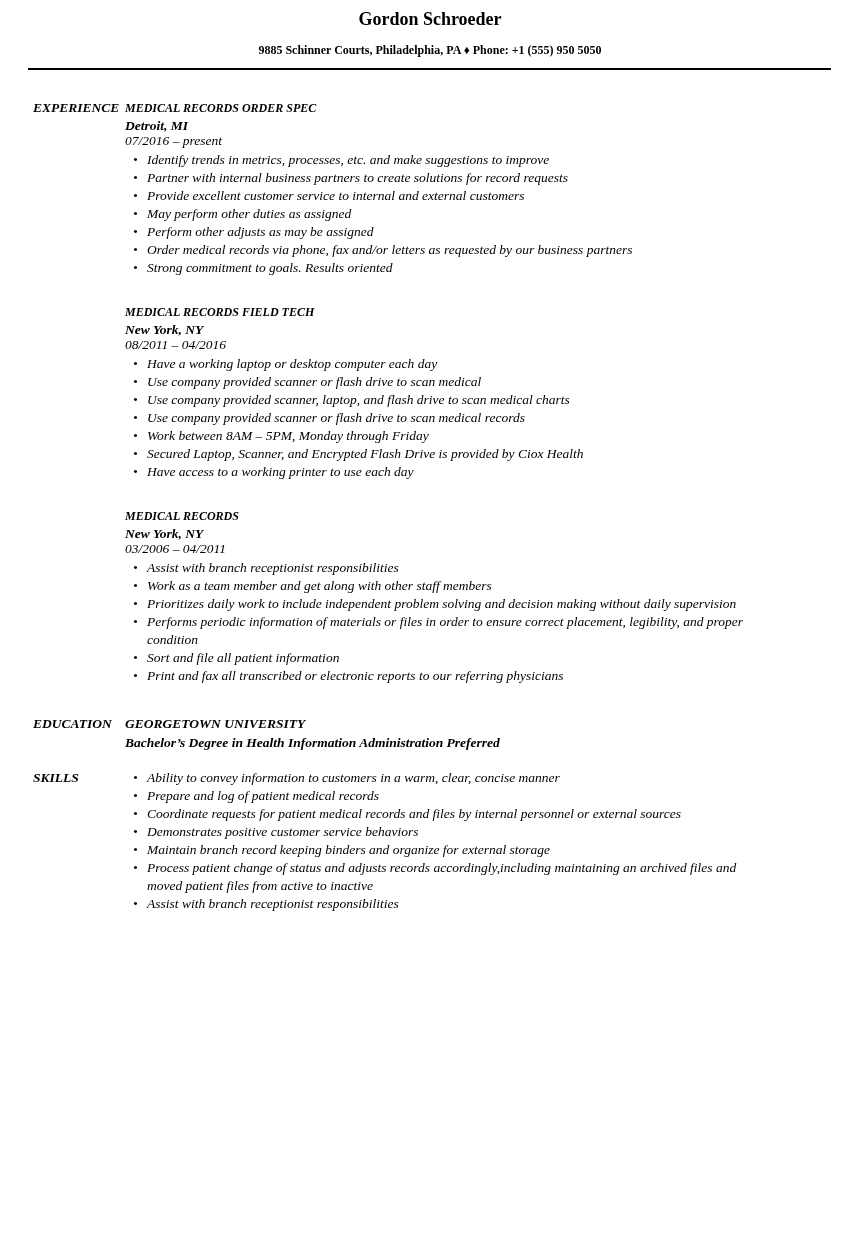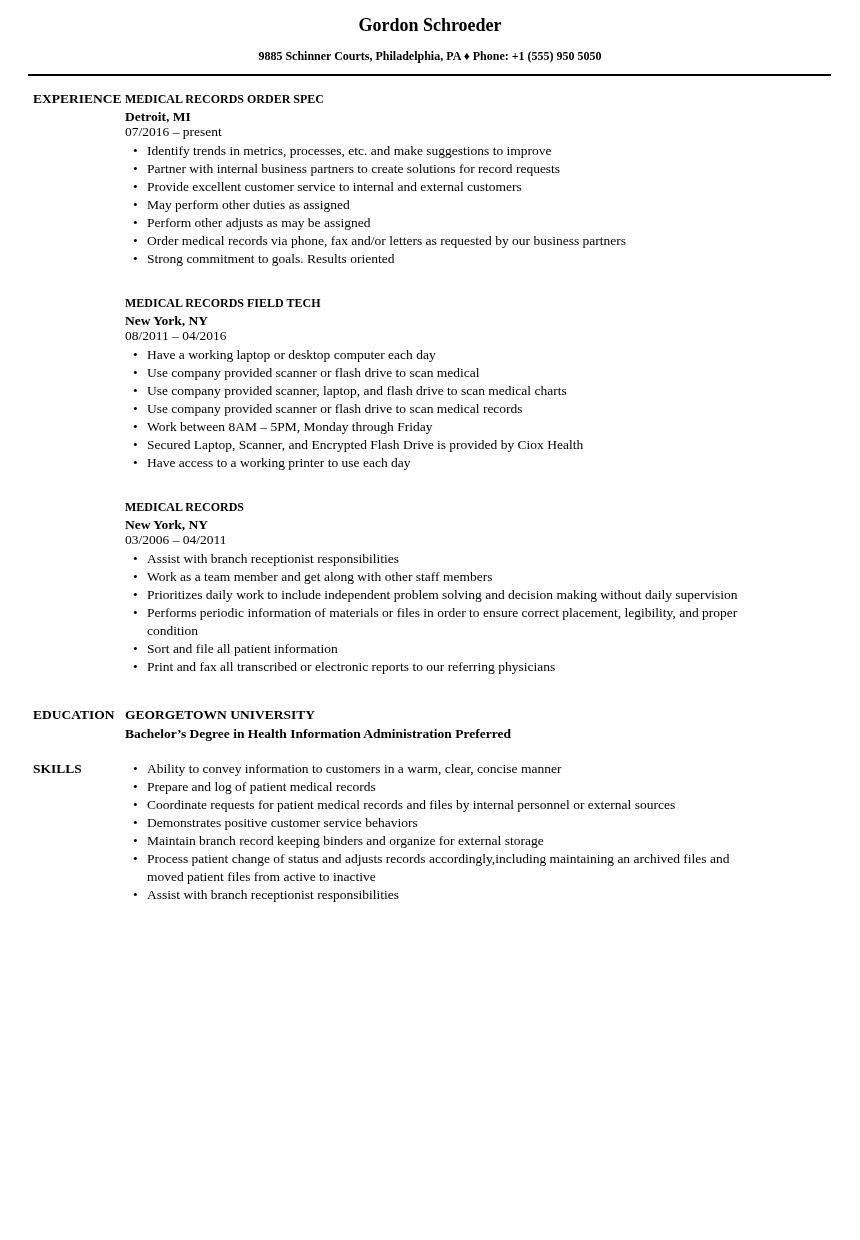--- a/index.html
+++ b/index.html
@@ -7,39 +7,39 @@
     position: relative;
     width: 860px;
     height: 1240px;
     background: #ffffff;
     color: #000000;
     font-family: "Liberation Serif", serif;
     font-size: 13.5px;
     box-sizing: border-box;
     overflow: hidden;
   }
-  header { text-align: center; padding-top: 14px; }
+  header { text-align: center; padding-top: 8px; }
   .name {
     font-size: 18px;
     font-weight: bold;
     margin: 0;
     line-height: 22px;
   }
   .contact {
     font-size: 12px;
     font-weight: bold;
     margin-top: 12px;
     line-height: 17px;
   }
   .rule {
     margin: 9px 29px 0 28px;
     border-top: 2.5px solid #000000;
     height: 0;
   }
-  main { margin-top: 14px; }
+  main { margin-top: 29px; font-style: italic; }
   .row { display: flex; align-items: flex-start; }
   .row .label {
     flex: 0 0 125px;
     box-sizing: border-box;
     padding-left: 33px;
     font-weight: bold;
     line-height: 18px;
     white-space: nowrap;
   }
   .row .content { flex: 0 0 640px; max-width: 640px; }

